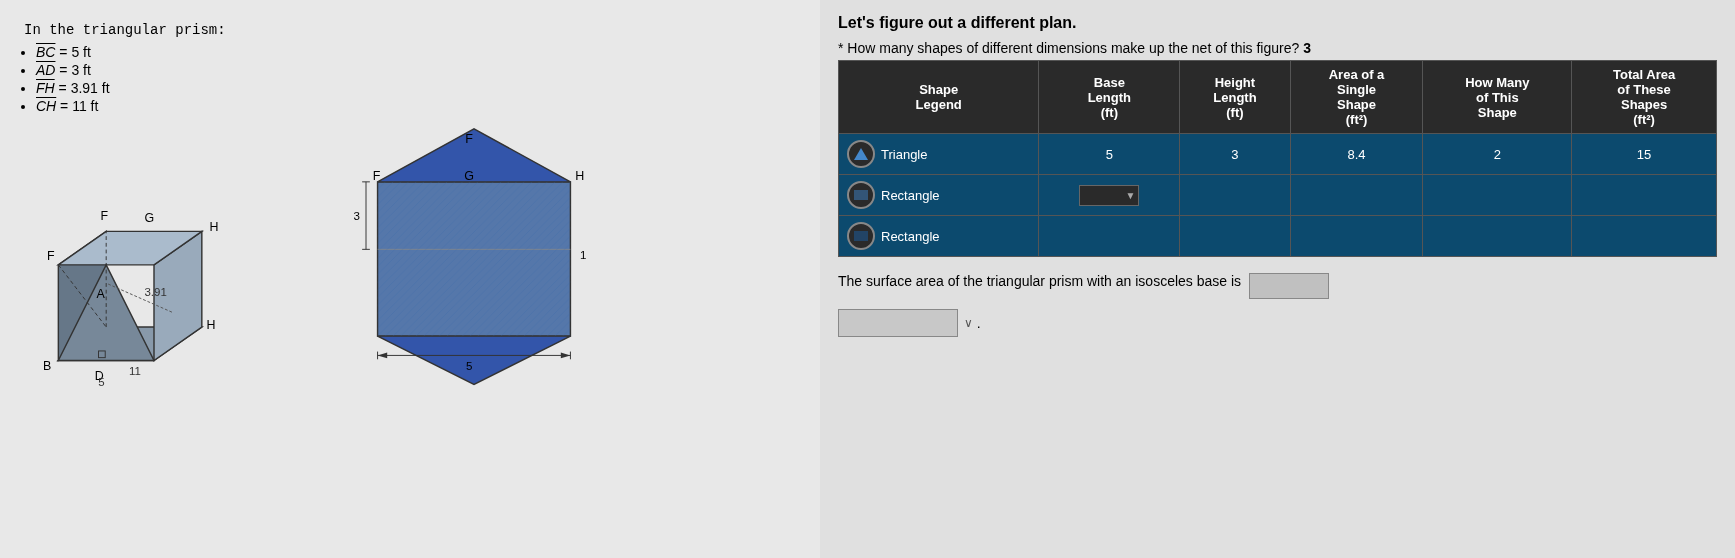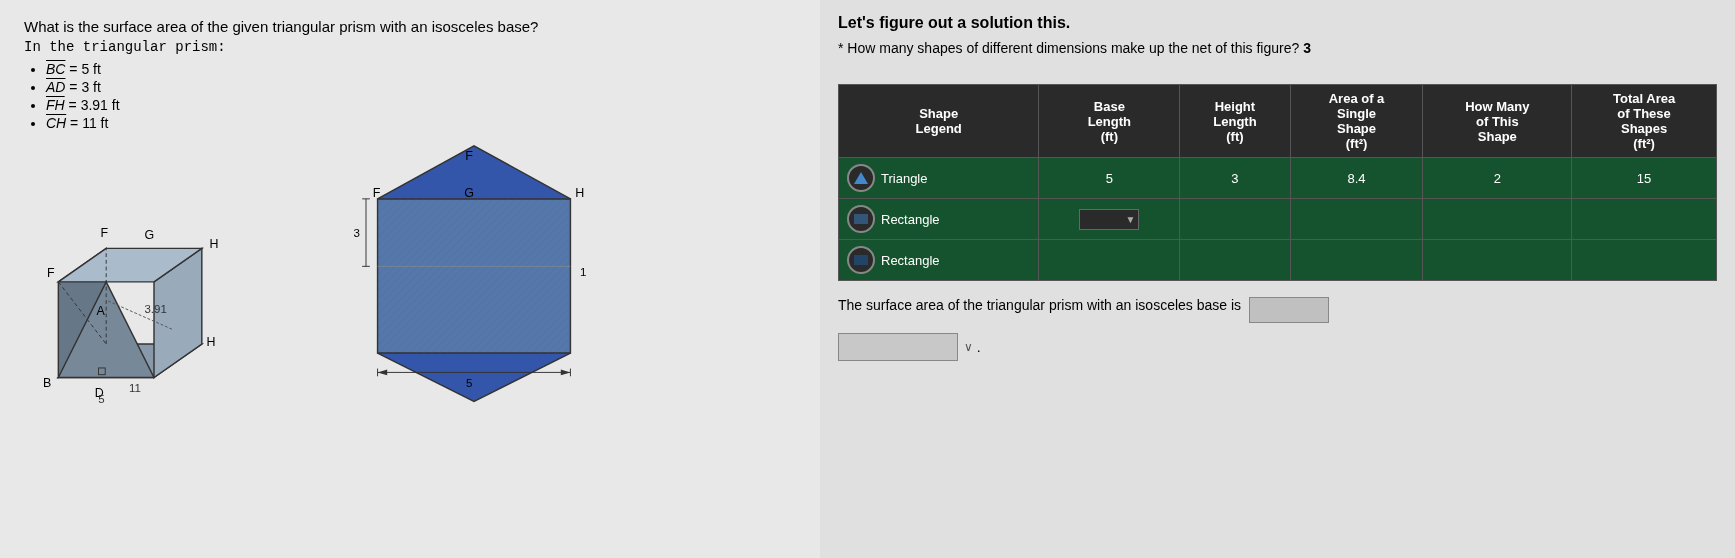--- a/index.html
+++ b/index.html
@@ -21,21 +21,21 @@
     .right-panel {
       flex: 1;
       padding: 14px 18px;
       background: #e0e0e0;
     }
     .question-title {
       font-size: 15px;
       margin-bottom: 4px;
     }
     .given-info {
-      margin: 6px 0 6px 22px;
+      margin: 6px 0 6px 12px;
     }
     .given-info li {
       list-style: disc;
       margin: 2px 0;
       font-size: 14px;
     }
     .overline {
       text-decoration: overline;
       font-style: italic;
     }
@@ -72,21 +72,21 @@
     }
 
     
     .solution-header {
       font-weight: bold;
       font-size: 16px;
       margin-bottom: 8px;
     }
     .shapes-question {
       font-size: 14px;
-      margin-bottom: 28px;
+      margin-bottom: 4px;
     }
     .shapes-question strong {
       font-weight: bold;
     }
     
     .shape-table {
       border-collapse: collapse;
       width: 100%;
       margin-bottom: 16px;
       background: #1a1a1a;
@@ -97,21 +97,21 @@
       text-align: center;
       color: #fff;
       font-size: 13px;
     }
     .shape-table th {
       background: #2a2a2a;
       font-weight: bold;
       font-size: 13px;
     }
     .shape-table td {
-      background: #14532d;
+      background: #0c4a6e;
     }
     .shape-circle {
       width: 28px;
       height: 28px;
       border-radius: 50%;
       display: inline-flex;
       align-items: center;
       justify-content: center;
       flex-shrink: 0;
     }
@@ -204,21 +204,20 @@
       width: 14px;
       height: 10px;
       background: #224466;
       display: inline-block;
     }
   </style>
 </head>
 <body>
 
 <div class="left-panel">
-  <p class="question-title">What is the surface area of the given triangular prism with an isosceles base?</p>
   <p style="margin-top:4px;font-family:Liberation Mono, monospace;">In the triangular prism:</p>
   <ul class="given-info">
     <li><span class="overline">BC</span> = 5 ft</li>
     <li><span class="overline">AD</span> = 3 ft</li>
     <li><span class="overline">FH</span> = 3.91 ft</li>
     <li><span class="overline">CH</span> = 11 ft</li>
   </ul>
 
   <div class="diagram-area">
 
@@ -294,21 +293,21 @@
 
         <polygon points="60,240 70,237 70,243" fill="#333"></polygon>
         <polygon points="260,240 250,237 250,243" fill="#333"></polygon>
         <text x="155" y="255" font-size="12" font-family="Arial" fill="#000" text-anchor="middle">5</text>
       </svg>
     </div>
   </div>
 </div>
 
 <div class="right-panel">
-  <p class="solution-header">Let's figure out a solution this.</p>
+  <p class="solution-header">Let's figure out a different plan.</p>
   <p class="shapes-question">
     * <span>How many shapes of different dimensions make up the net of this figure?</span> <strong>3</strong>
   </p>
 
   <table class="shape-table">
     <thead>
       <tr>
         <th>Shape<br>Legend</th>
         <th>Base<br>Length<br>(ft)</th>
         <th>Height<br>Length<br>(ft)</th>

